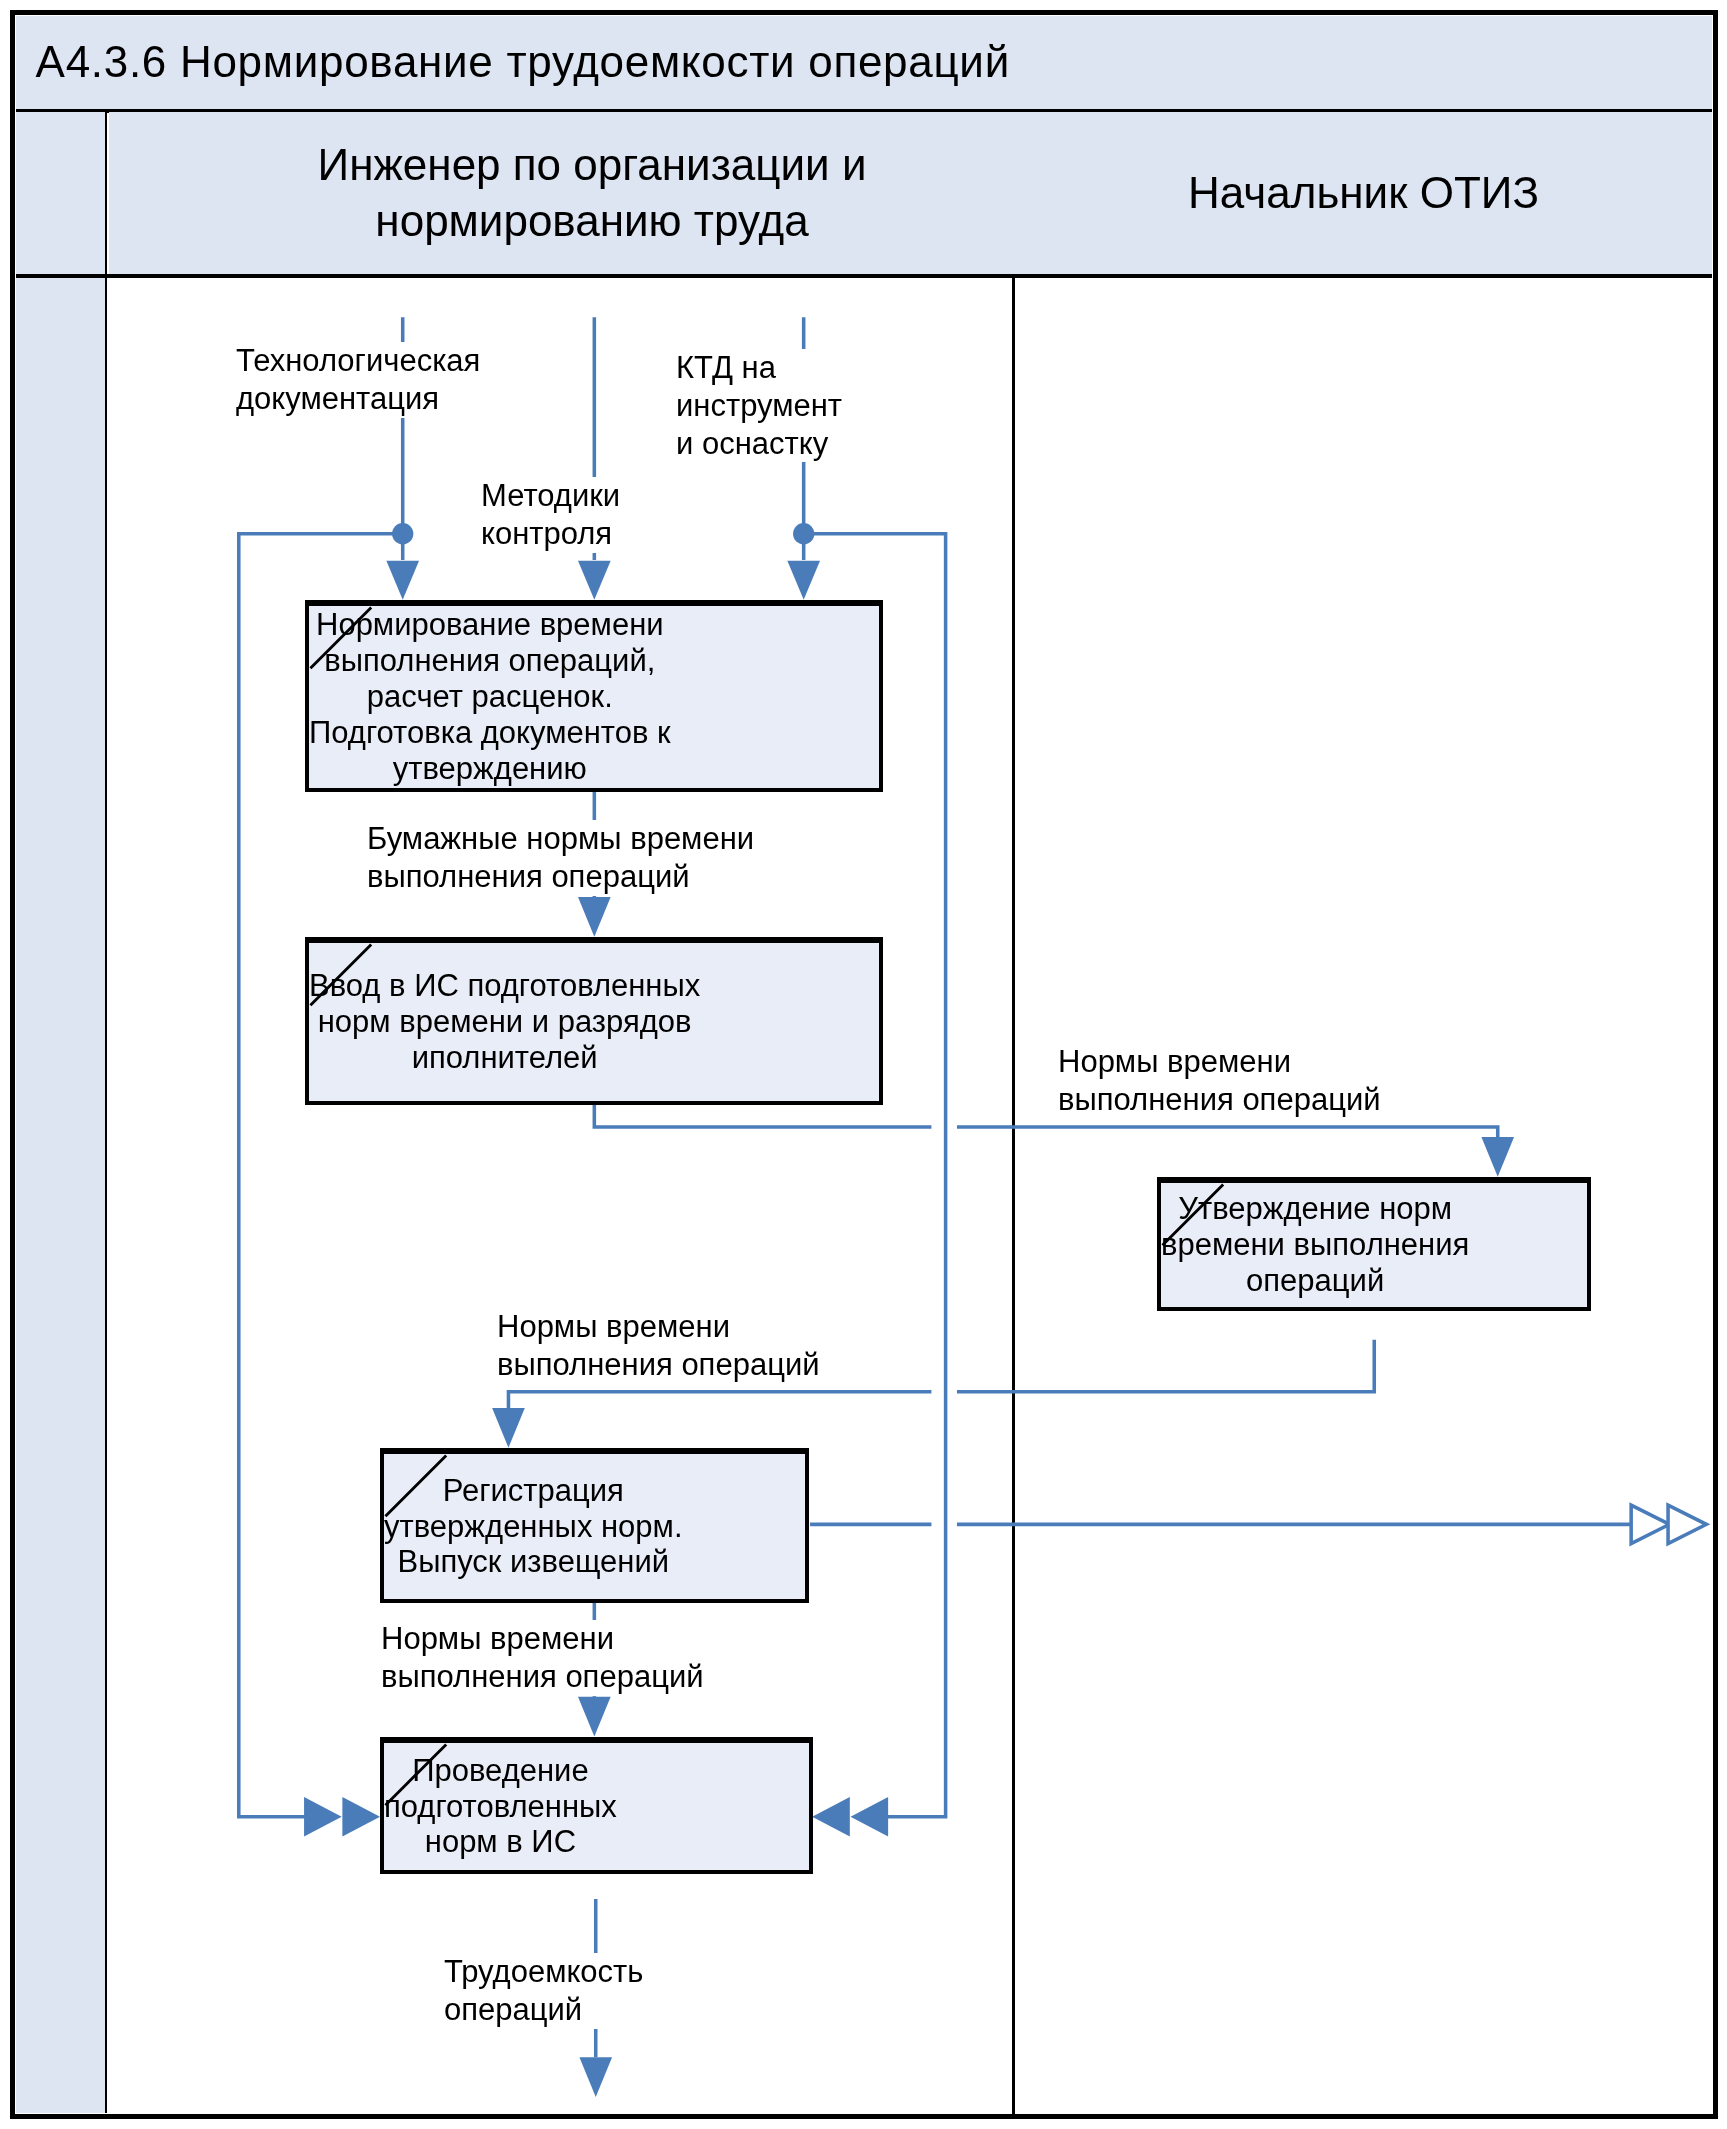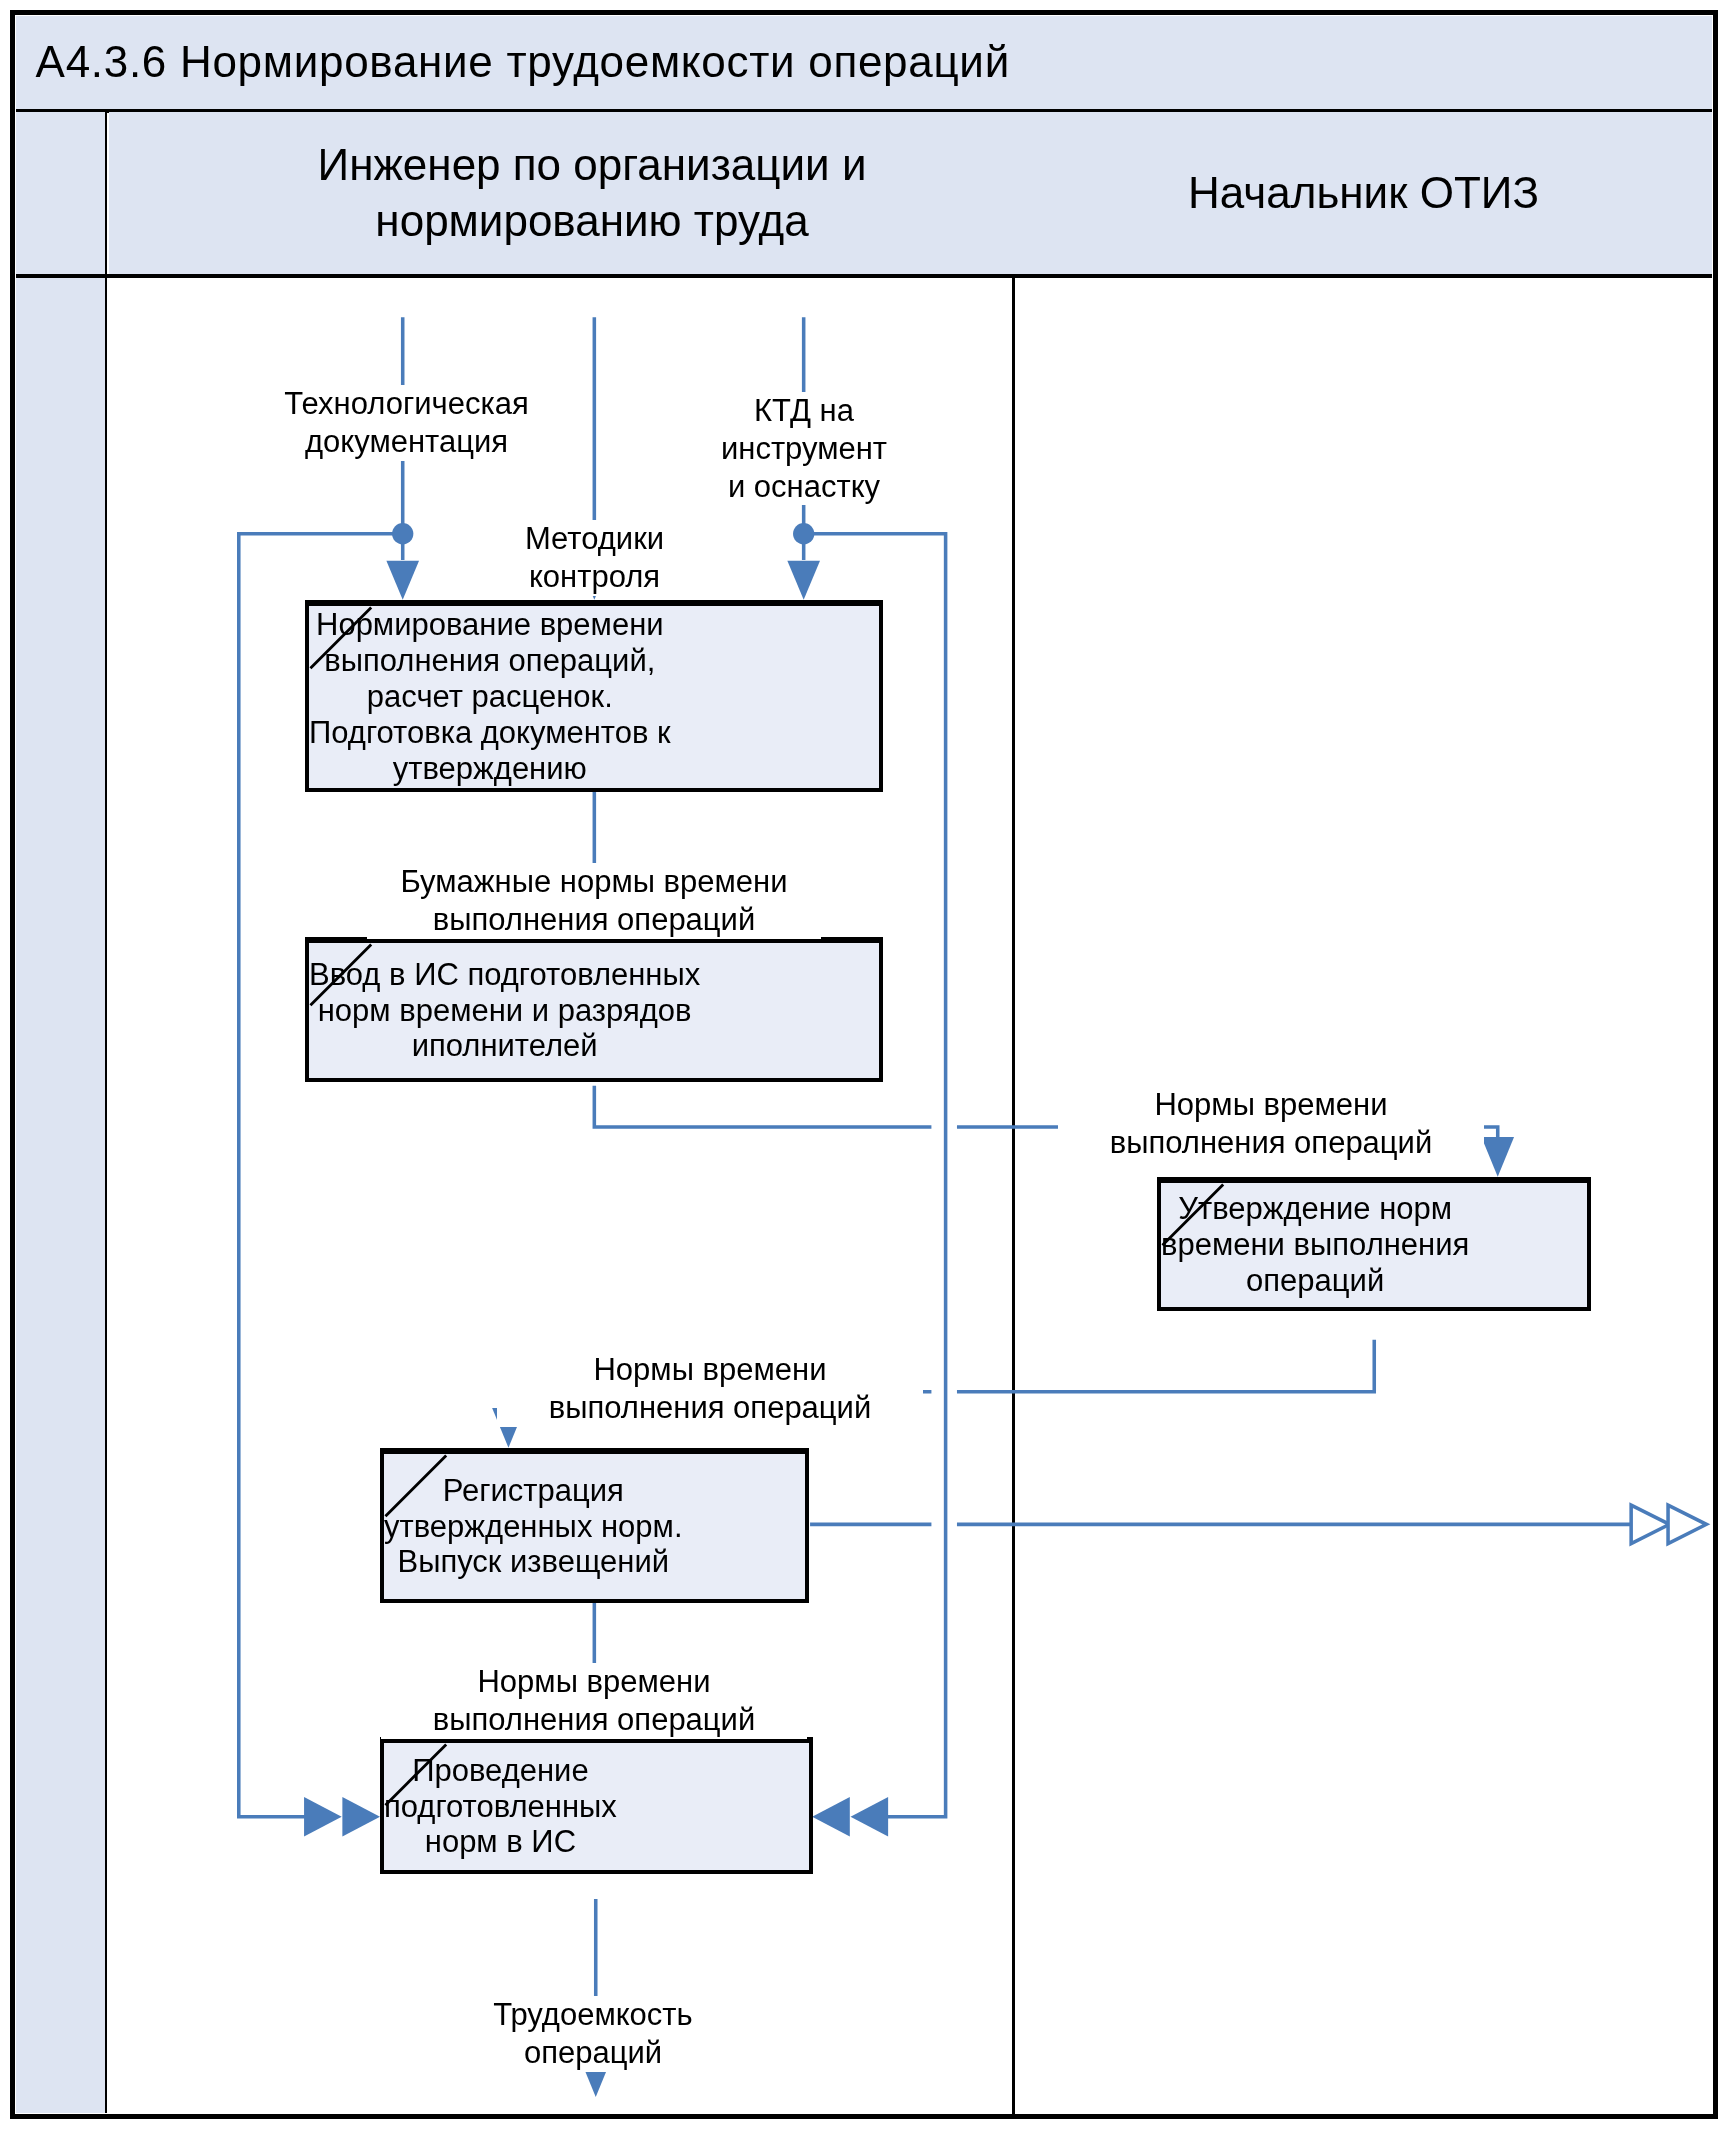--- a/index.html
+++ b/index.html
@@ -29,21 +29,21 @@
   .connectors{left:0;top:0;width:1728px;height:2129px;z-index:1;pointer-events:none;}
   
   .pbox{
     background:#e9edf7;border:4.3px solid #000;border-top-width:6.4px;z-index:2;
     display:flex;align-items:center;text-align:center;
     font-size:31px;line-height:1.16;
   }
   .fold{position:absolute;left:0;top:0;width:65px;height:65px;}
   
   .flabel{
-    background:#ffffff;z-index:2;text-align:center;font-size:31px;line-height:1.22;margin-top:43px;
+    background:#ffffff;z-index:2;text-align:left;font-size:31px;line-height:1.22;
   }
 </style>
 </head>
 <body>
 
 <div class="canvas">
 
   <div class="abs frame"></div>
   <div class="abs titlebar">
     <span class="title-text ml">А4.3.6 Нормирование трудоемкости операций</span>
@@ -110,21 +110,21 @@
   <div class="abs pbox" style="left:305px;top:600px;width:578px;height:192px;">
     <svg class="fold" viewBox="0 0 92 92">
         <line x1="2" y1="88" x2="88" y2="2" stroke="#000" stroke-width="4"></line>
       </svg>
     <span class="ml">Нормирование времени
 выполнения операций,
 расчет расценок.
 Подготовка документов к
 утверждению</span>
   </div>
-  <div class="abs pbox" style="left:305px;top:937px;width:578px;height:145px;">
+  <div class="abs pbox" style="left:305px;top:937px;width:578px;height:168px;">
     <svg class="fold" viewBox="0 0 92 92">
         <line x1="2" y1="88" x2="88" y2="2" stroke="#000" stroke-width="4"></line>
       </svg>
     <span class="ml">Ввод в ИС подготовленных
 норм времени и разрядов
 иполнителей</span>
   </div>
   <div class="abs pbox" style="left:1157px;top:1177px;width:434px;height:134px;">
     <svg class="fold" viewBox="0 0 92 92">
         <line x1="2" y1="88" x2="88" y2="2" stroke="#000" stroke-width="4"></line>

